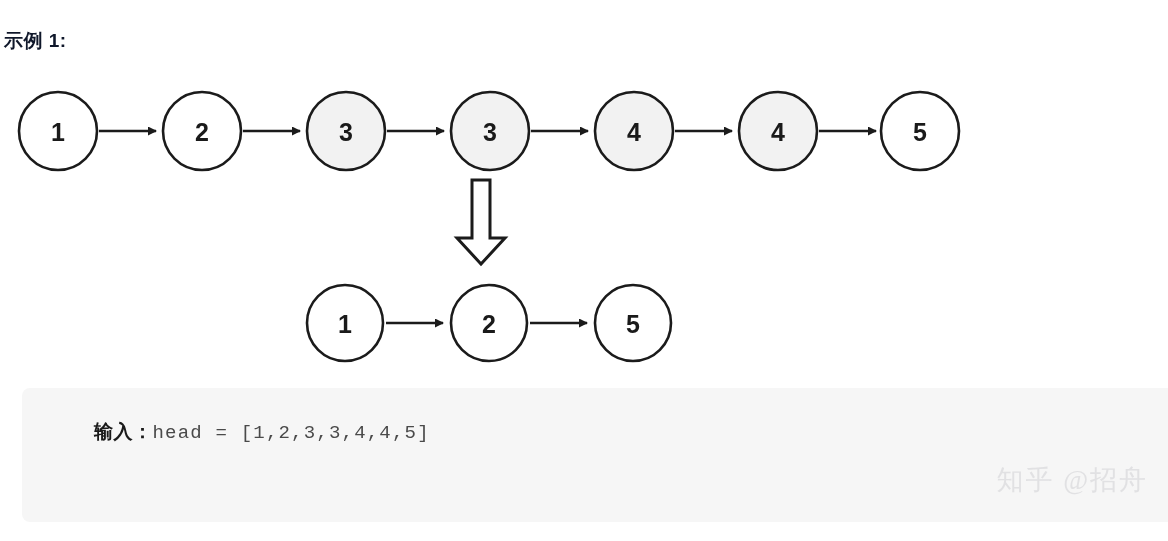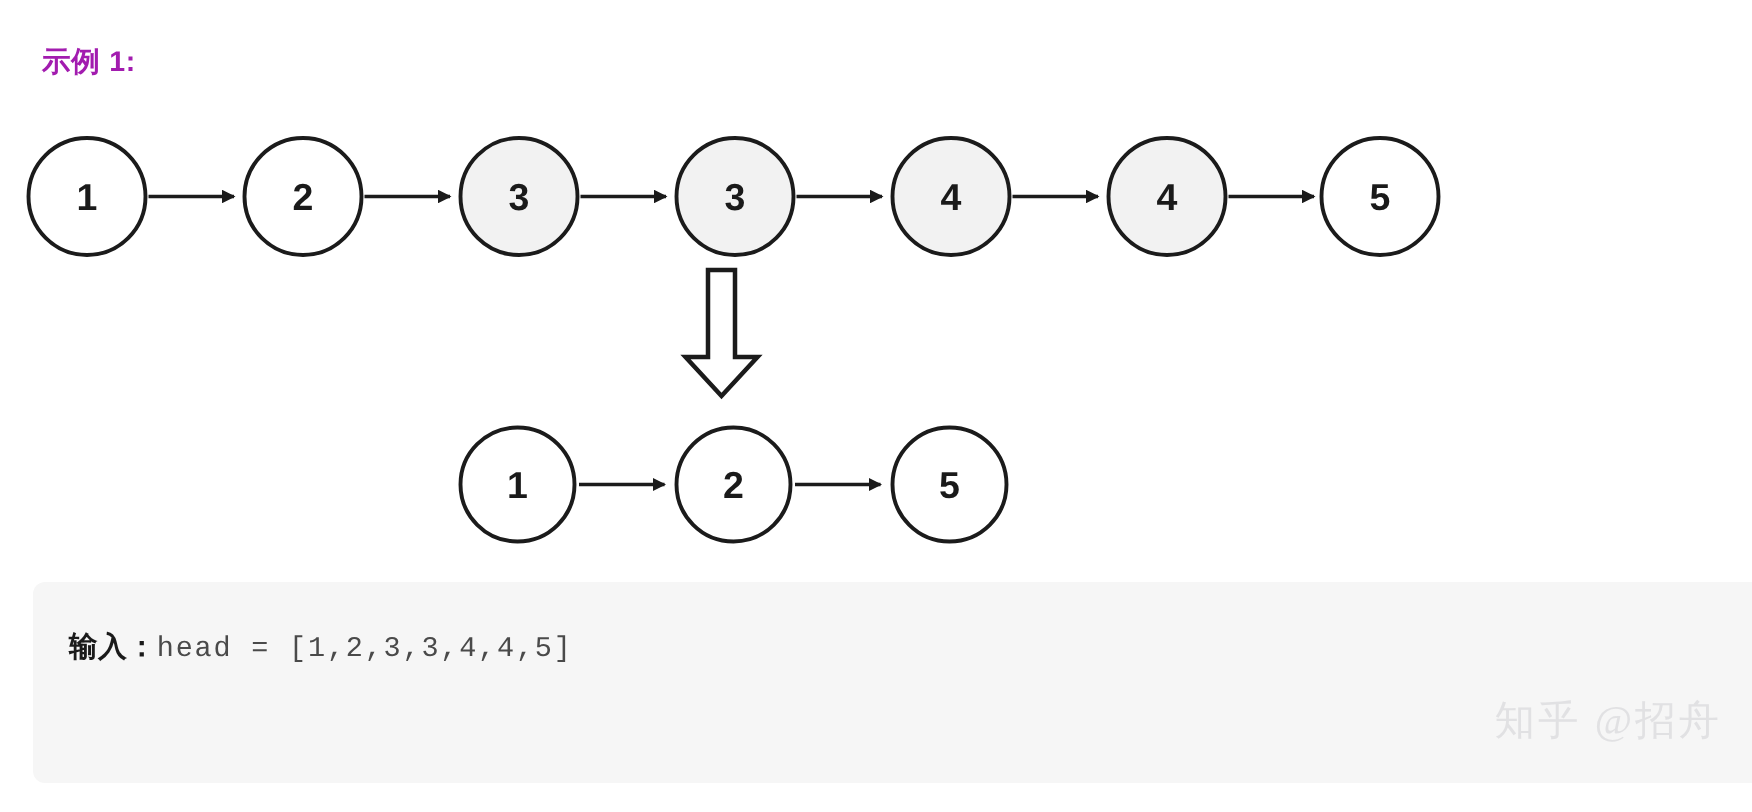--- a/index.html
+++ b/index.html
@@ -12,26 +12,26 @@
     height: 541px;
     position: relative;
     overflow: hidden;
     font-family: "Liberation Sans", sans-serif;
     color: #1a1a1a;
   }
 
   
   #example-title {
     position: absolute;
-    left: 28px;
+    left: 4px;
     top: 28px;
     font-size: 19px;
     font-weight: bold;
     letter-spacing: 0.5px;
-    color: #a21caf;
+    color: #0f172a;
     white-space: nowrap;
   }
 
   
   #diagram {
     position: absolute;
     left: 0;
     top: 78px;
     width: 1168px;
     height: 300px;
@@ -76,20 +76,21 @@
     background: #f6f6f6;
     border-radius: 8px 0 0 8px;
     box-sizing: border-box;
     padding: 26px 0 0 24px;
   }
   .io-line {
     font-size: 19px;
     line-height: 36px;
     white-space: nowrap;
     color: #3f3f3f;
+    margin-left: 48px;
   }
   .io-key {
     font-family: "Liberation Sans", sans-serif;
     font-weight: bold;
     color: #1a1a1a;
     letter-spacing: 0.5px;
   }
   .io-val {
     font-family: "Liberation Mono", monospace;
     font-size: 19px;

